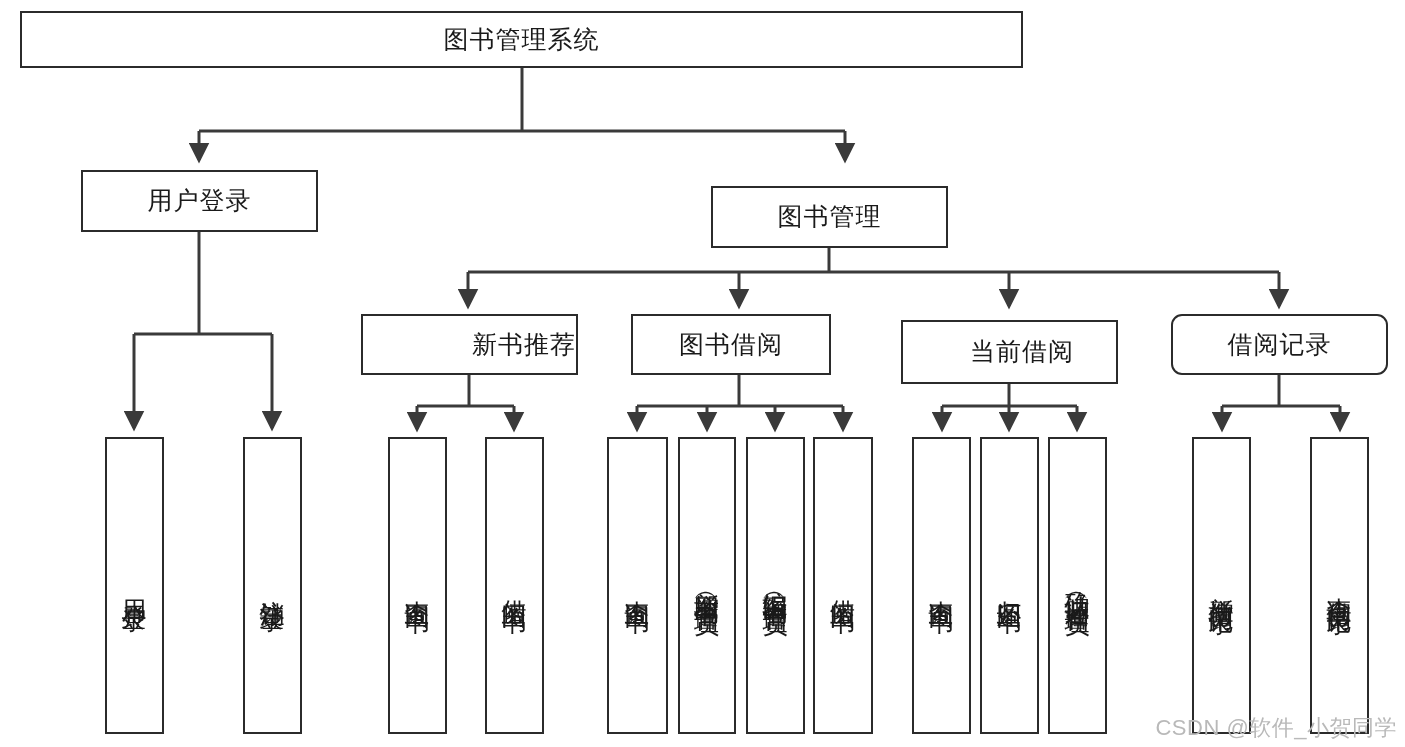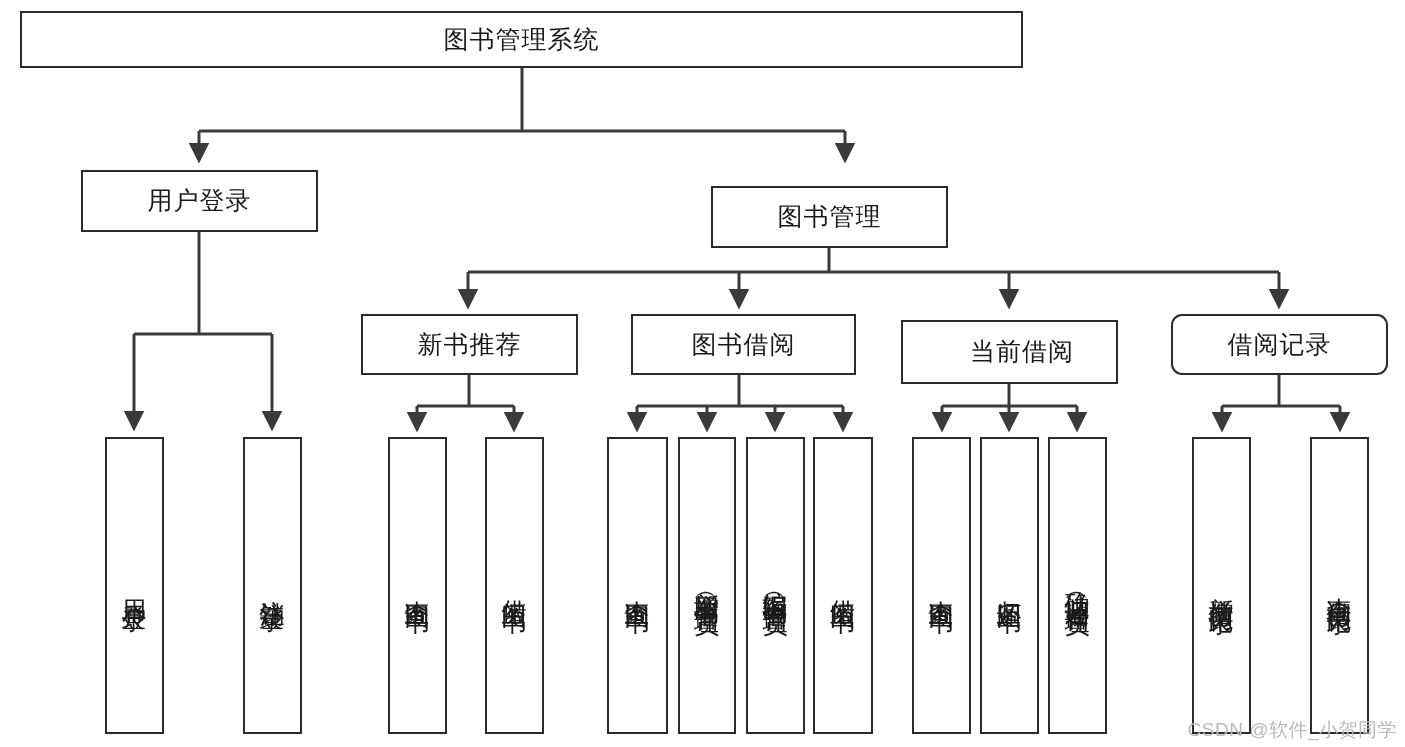--- a/index.html
+++ b/index.html
@@ -40,21 +40,21 @@
   .node.vert .vlabel{
     writing-mode:vertical-rl;
     text-orientation:upright;
     display:block;
   }
   svg.links{position:absolute;left:0;top:0;width:1405px;height:747px;pointer-events:none;}
   .watermark{
     position:absolute;
     right:8px;
     bottom:4px;
-    font-size:19px;
+    font-size:22px;
     color:#b9b9b9;
     letter-spacing:0.5px;
     white-space:nowrap;
   }
 </style>
 </head>
 <body>
 
 <div id="diagram">
 
@@ -112,24 +112,24 @@
     <span>图书管理系统</span>
   </div>
 
   <div class="node horiz" style="left:81px;top:170px;width:237px;height:62px;">
     <span>用户登录</span>
   </div>
   <div class="node horiz" style="left:711px;top:170px;width:237px;height:62px;margin-top:16px;">
     <span>图书管理</span>
   </div>
 
-  <div class="node horiz" style="left:361px;top:314px;width:217px;height:61px;">
+  <div class="node horiz" style="left:361px;top:314px;width:217px;height:61px;justify-content:flex-end;">
     <span>新书推荐</span>
   </div>
-  <div class="node horiz" style="left:631px;top:314px;width:225px;height:61px;">
+  <div class="node horiz" style="left:631px;top:314px;width:200px;height:61px;">
     <span>图书借阅</span>
   </div>
   <div class="node horiz" style="left:901px;top:320px;width:217px;height:64px;padding-left:25px;">
     <span>当前借阅</span>
   </div>
   <div class="node horiz" style="left:1171px;top:314px;width:217px;height:61px;border-radius:11px;">
     <span>借阅记录</span>
   </div>
 
   <div class="node vert" style="left:105px;top:437px;width:59px;height:297px;">

